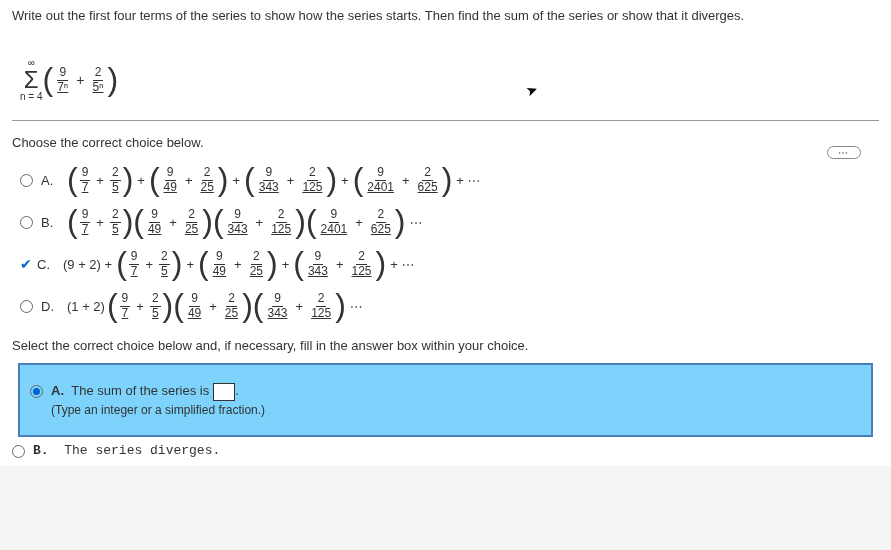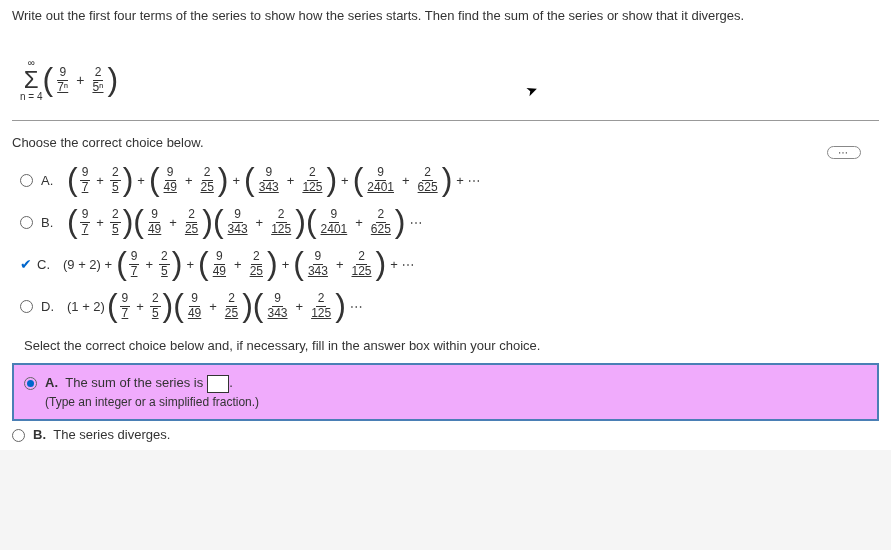--- a/index.html
+++ b/index.html
@@ -100,26 +100,26 @@
     .math-line {
       display: flex;
       align-items: center;
       flex-wrap: nowrap;
     }
     .term {
       display: inline-flex;
       align-items: center;
     }
     .plus, .dots { margin: 0 4px; }
-    .select-text { margin: 14px 0 10px 12px; }
+    .select-text { margin: 14px 0 10px 0; }
     .answer-box {
       border: 2px solid #4a7fb5;
-      padding: 8px 10px;
-      margin: 6px 0;
-      background: #f0abfc;
+      padding: 16px 10px;
+      margin: 6px 6px;
+      background: #7dd3fc;
     }
     .answer-row {
       display: flex;
       align-items: flex-start;
       margin: 2px 0;
     }
     .radio-plain {
       width: 13px; height: 13px;
       border: 1px solid #666;
       border-radius: 50%;
@@ -142,20 +142,21 @@
       border: 1px solid #333;
       vertical-align: middle;
       margin-left: 4px;
       background: #fff;
     }
     .hint { font-size: 12px; color: #333; margin-top: 2px; }
     .answer-b {
       display: flex;
       margin: 6px 0 0 0;
       padding-left: 0;
+      font-family: Liberation Mono, monospace;
     }
     .cursor-arrow {
       position: absolute;
       left: 526px;
       top: 82px;
       font-size: 14px;
       color: #000;
       transform: rotate(-20deg);
     }
   </style>

